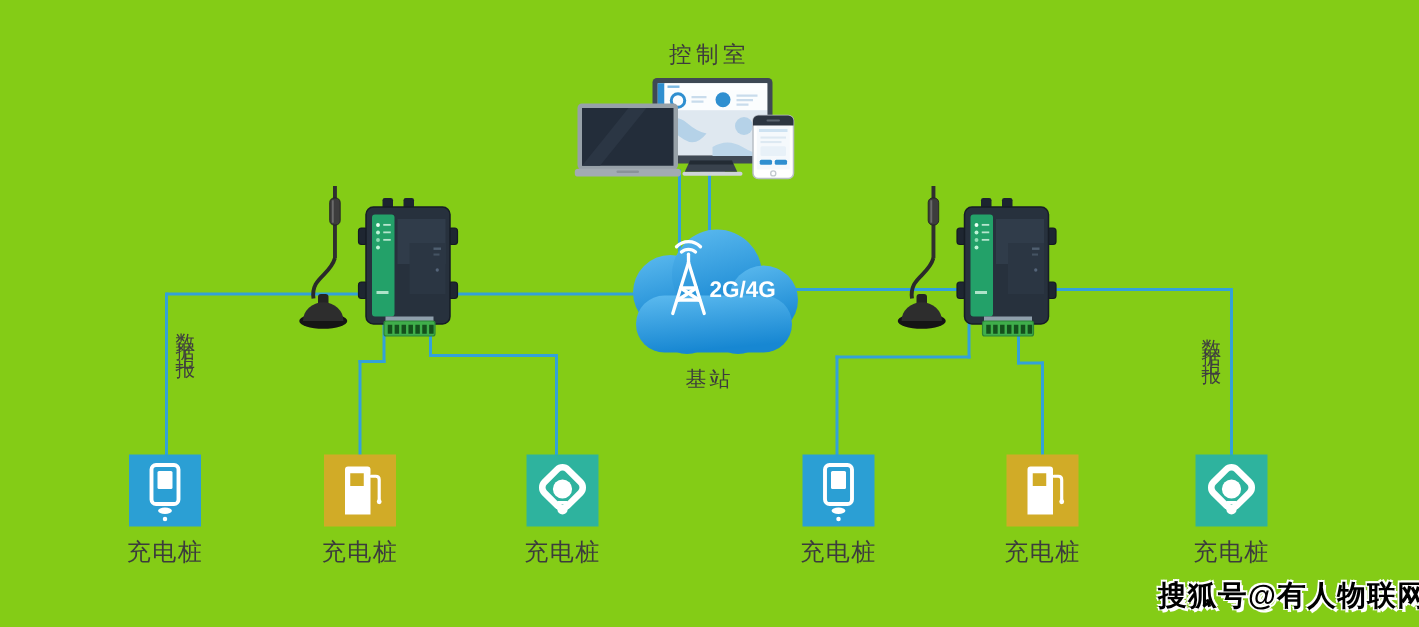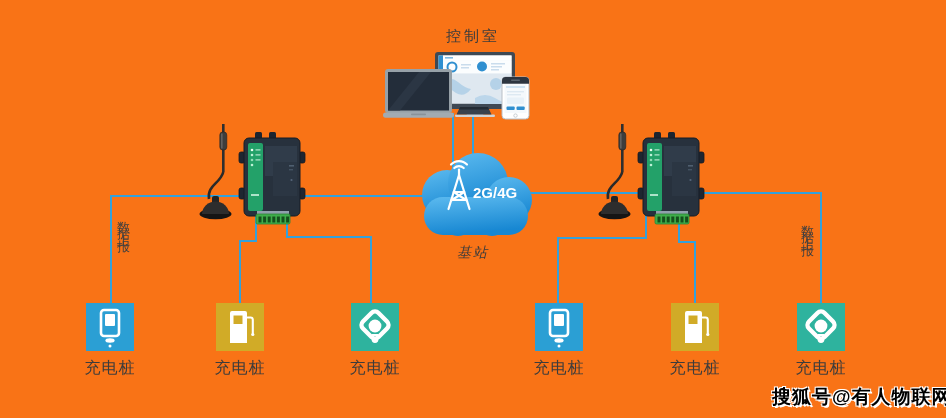--- a/index.html
+++ b/index.html
@@ -1,17 +1,17 @@
 <!DOCTYPE html>
 <html><head>
 <meta charset="utf-8">
 <style>
   html,body{margin:0;padding:0;background:#fff;}
   .canvas{
-    position:relative;width:946px;height:418px;background:#f97316;
+    position:relative;width:946px;height:418px;background:#84cc16;
     font-family:"Liberation Sans","DejaVu Sans",sans-serif;overflow:hidden;
   }
   .line{position:absolute;background:#33a1da;}
   .label{position:absolute;color:#3c3c3c;text-align:center;}
   .title-label{font-size:15px;letter-spacing:3px;font-weight:500;}
   .caption-label{font-size:14px;letter-spacing:2px;}
   .pile-label{font-size:16px;letter-spacing:1px;width:70px;}
   .vtext{
     position:absolute;writing-mode:vertical-rl;text-orientation:upright;
     font-size:13px;letter-spacing:6px;color:#3f3f3f;
@@ -128,21 +128,21 @@
       <path d="M51.8,47 L62.2,47"></path>
       <path d="M49.5,55 L64.5,55"></path>
       <path d="M51.8,47 L64,55"></path>
       <path d="M62.2,47 L50,55"></path>
       <path d="M57,30 V24.5"></path>
       <path d="M49,19.5 a11,11 0 0 1 16,0"></path>
       <path d="M52.3,23 a7,7 0 0 1 9.4,0"></path>
     </g>
     <text x="71" y="53" fill="#ffffff" font-size="15" font-weight="bold" font-family="Liberation Sans, DejaVu Sans, sans-serif">2G/4G</text>
   </svg>
-  <div class="label caption-label" style="left:443px;top:244px;width:60px;font-style:italic;">基站</div>
+  <div class="label caption-label" style="left:443px;top:244px;width:60px;">基站</div>
 
   <svg style="left:195px;top:122px;" width="125" height="103" viewBox="0 0 125 103">
     <g>
       <rect x="27" y="2" width="2.6" height="48" fill="#2f2f2f"></rect>
       <rect x="24.8" y="10" width="7" height="18" rx="3" fill="#3d3d3d" stroke="#222" stroke-width="0.6"></rect>
       <rect x="26.2" y="11.5" width="1.3" height="15" fill="#6a6a6a"></rect>
       <path d="M28.3,50 C 25,62 12,63 14,77" stroke="#2a2a2a" stroke-width="2.6" fill="none"></path>
       <rect x="17" y="74" width="7" height="9" rx="2" fill="#242424"></rect>
       <ellipse cx="20.5" cy="92" rx="16" ry="5.2" fill="#151515"></ellipse>
       <path d="M7,92 a13.5,12.5 0 0 1 27,0 z" fill="#2d2d2d"></path>

